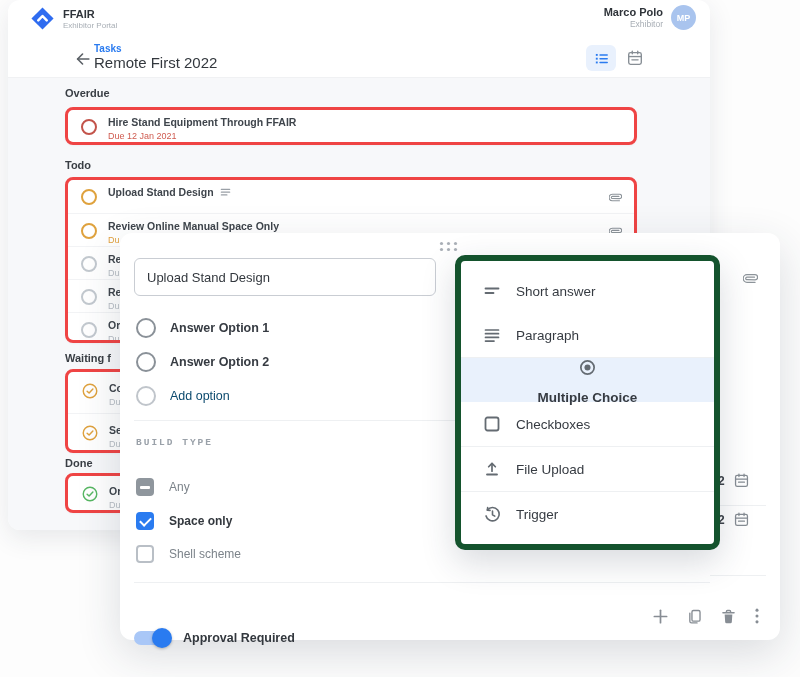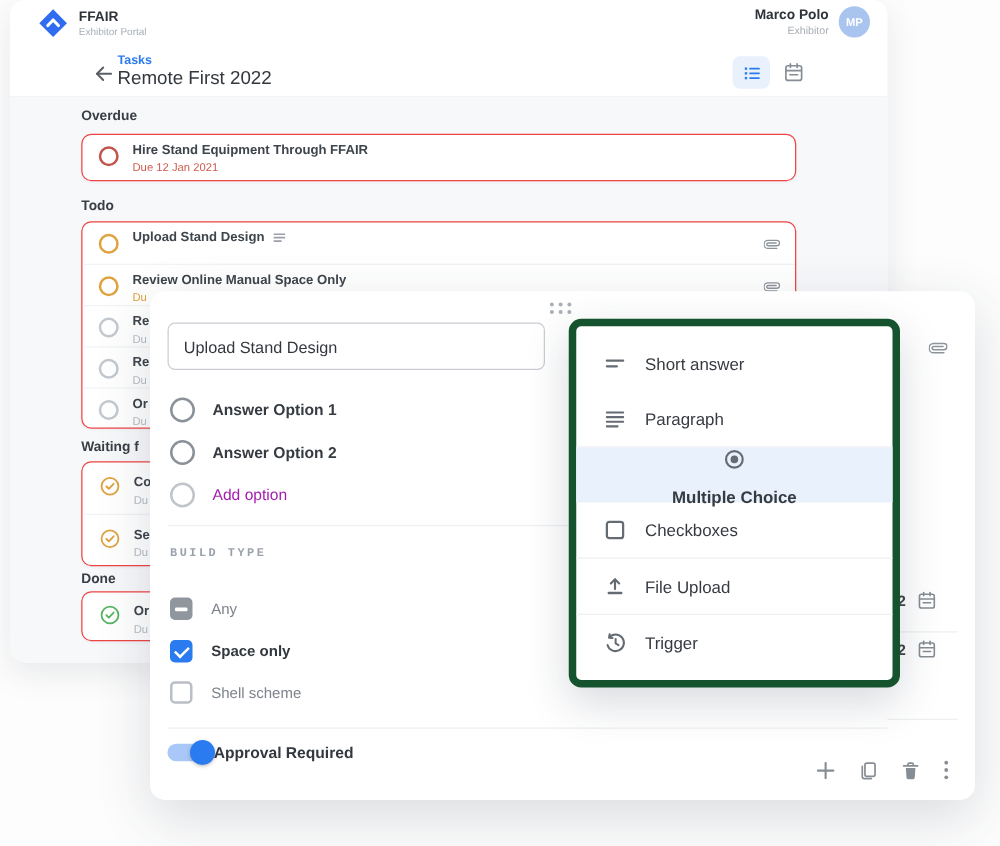--- a/index.html
+++ b/index.html
@@ -25,21 +25,21 @@
   .crumb { position:absolute; left:86px; top:5px; font-size:10px; font-weight:700; color:#2a7bf0; }
   .page-title { position:absolute; left:86px; top:16px; font-size:15px; font-weight:500; color:#33383e; }
   .viewbtn { position:absolute; top:7px; width:30px; height:26px; border-radius:6px;
     display:flex; align-items:center; justify-content:center; }
   .viewbtn.list { left:578px; background:#e9f1fd; }
   .viewbtn.cal  { left:612px; }
 
   .content { position:absolute; left:0; top:78px; width:100%; height:452px;
     background:#f7f8fa; border-radius:0 0 12px 12px; }
   .seclabel { position:absolute; left:57px; font-size:11px; font-weight:700; color:#393e44; white-space:nowrap; }
-  .card { position:absolute; left:57px; width:572px; background:#fff; border:1px solid #ef4444;
+  .card { position:absolute; left:57px; width:572px; background:#fff; border:3px solid #ef4444;
     border-radius:8px; box-shadow:0 1px 2px rgba(40,50,70,.04); overflow:hidden; }
   .trow { position:relative; display:flex; align-items:flex-start; padding:6px 12px 0 13px; }
   .trow + .trow { border-top:1px solid #f2f3f5; }
   .ring { width:16px; height:16px; border-radius:50%; border:2px solid #c3c9cf; flex:none; margin-top:3px; }
   .ring.red { border-color:#c3544b; } .ring.orange { border-color:#dfa23e; }
   .tmeta { margin-left:11px; flex:1; min-width:0; }
   .ttitle { font-size:10.5px; font-weight:600; color:#3f454c; display:flex; align-items:center; gap:6px; white-space:nowrap; }
   .tdue { font-size:9px; margin-top:2.5px; white-space:nowrap; }
   .tdue.red { color:#cf5b50; } .tdue.orange { color:#e2a03c; } .tdue.gray { color:#b7bdc4; }
   .rowclip { flex:none; margin-top:5px; }
@@ -48,35 +48,35 @@
   .modal { position:absolute; left:120px; top:233px; width:660px; height:407px; background:#fff;
     border-radius:12px; box-shadow:0 14px 44px rgba(40,50,70,.16); z-index:10; }
   .handle { position:absolute; left:318px; top:7px; cursor:grab; }
   .q-input { position:absolute; left:14px; top:25px; width:302px; height:38px; border:1px solid #c9cdd3;
     border-radius:6px; padding:0 12px; font-size:13px; color:#33383e; font-weight:500;
     font-family:"Liberation Sans", sans-serif; background:#fff; outline:none; }
   .optrow { position:absolute; left:16px; display:flex; align-items:center; gap:14px; height:22px; }
   .radio { width:20px; height:20px; border:2px solid #8a9198; border-radius:50%; flex:none; background:#fff; }
   .radio.faint { border-color:#c0c5cb; }
   .optlabel { font-size:12.5px; font-weight:600; color:#363b42; }
-  .optlabel.ghost { color:#a21caf; font-weight:500; }
+  .optlabel.ghost { color:#0c4a6e; font-weight:500; }
   .mdivider { position:absolute; left:14px; width:576px; height:1px; background:#eef0f2; }
   .buildlabel { position:absolute; left:16px; top:204px; font-size:9.5px; letter-spacing:2px;
     font-weight:600; color:#9aa1a9;font-family:Liberation Mono, monospace; }
   .cbrow { position:absolute; left:16px; display:flex; align-items:center; gap:15px; height:20px; }
   .cb { width:18px; height:18px; border-radius:4px; position:relative; flex:none; }
   .cb.ind { background:#8f969d; }
   .cb.ind::after { content:""; position:absolute; left:4px; top:7.5px; width:10px; height:3px; background:#fff; border-radius:1px; }
   .cb.on { background:#2a7bf0; }
   .cb.on::after { content:""; position:absolute; left:4px; top:4.5px; width:9px; height:5px;
     border-left:2.5px solid #fff; border-bottom:2.5px solid #fff; transform:rotate(-45deg); }
   .cb.off { background:#fff; border:2px solid #b9bfc6; }
   .cblabel { font-size:12px; font-weight:500; color:#7c838a; }
   .cblabel.strong { font-weight:700; color:#33383e; }
-  .approvalrow { position:absolute; left:14px; top:356px; display:flex; align-items:center; gap:1px; height:26px; }
+  .approvalrow { position:absolute; left:14px; top:392px; display:flex; align-items:center; gap:13px; height:26px; }
   .switch { width:36px; height:14px; background:#a9c7f7; border-radius:7px; position:relative; cursor:pointer; }
   .switch::after { content:""; position:absolute; right:-2px; top:-3px; width:20px; height:20px;
     border-radius:50%; background:#2a7bf0; box-shadow:0 1px 3px rgba(0,0,0,.25); }
   .applabel { font-size:12.5px; font-weight:700; color:#33383e; }
   .actions { position:absolute; right:20px; top:374px; display:flex; align-items:center; gap:17px; }
   .actions > * { cursor:pointer; }
   .sidefield { position:absolute; display:flex; align-items:center; gap:8px; }
   .sf-val { font-size:12px; font-weight:600; color:#3d4249; }
   .sdiv { position:absolute; width:56px; height:1px; background:#eef0f2; left:590px; }
 

